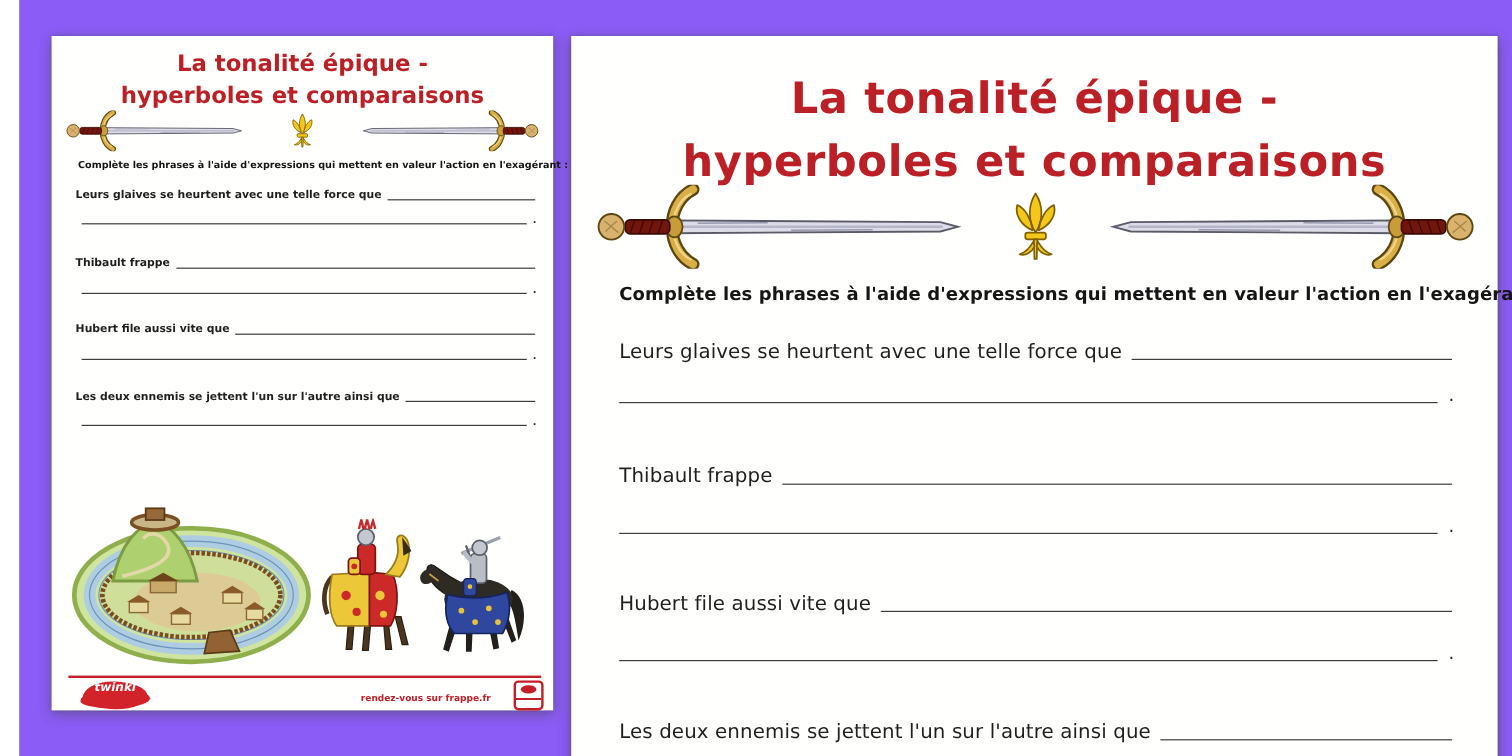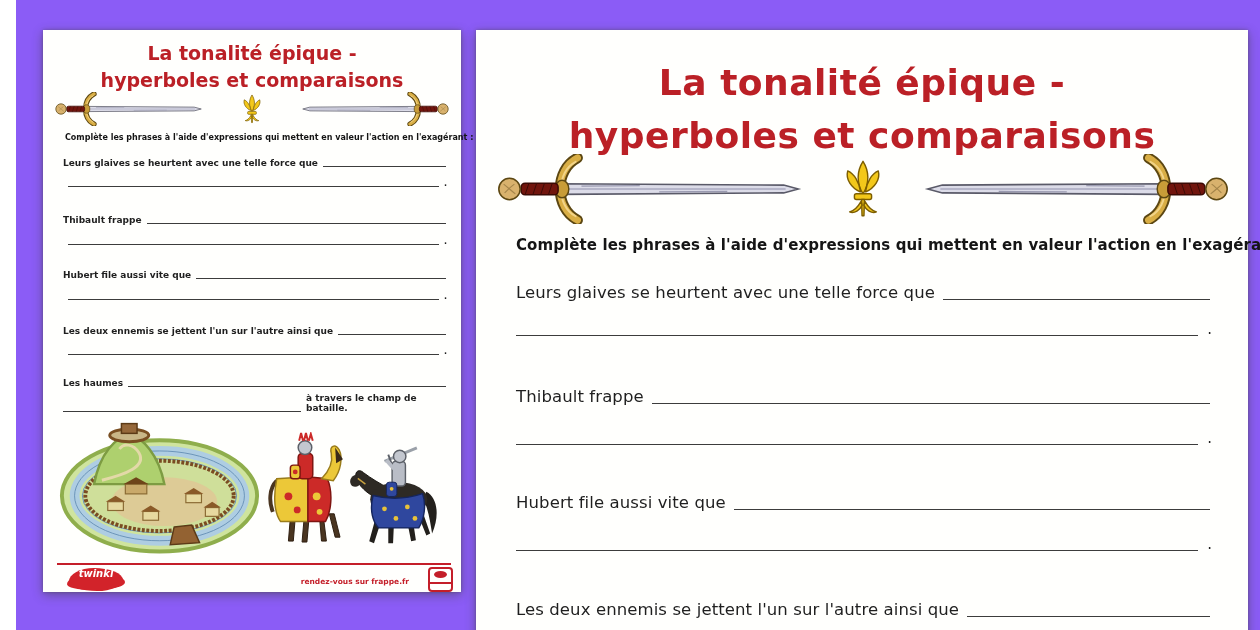--- a/index.html
+++ b/index.html
@@ -195,28 +195,20 @@
         <span class="dot">.</span>
     </div>
     <div class="q-row prompt-row" style="top:294px">
       <span>Les deux ennemis se jettent l'un sur l'autre ainsi que</span>
         <span class="fill"></span>
     </div>
     <div class="q-row cont" style="top:316px">
       <span class="fill"></span>
         <span class="dot">.</span>
     </div>
-    <div class="q-row prompt-row" style="top:346px">
-      <span>Les haumes</span>
-        <span class="fill"></span>
-    </div>
-    <div class="q-row prompt-row" style="top:371px">
-      <span class="fill-part"></span>
-        <span>à travers le champ de bataille.</span>
-    </div>
 
     <div class="t-art">
       <svg style="left:14px;top:0" width="205" height="135" viewBox="0 0 210 135">
           <use href="#castle"></use>
         </svg>
       <svg style="left:222px;top:10px" width="78" height="112" viewBox="0 0 80 115">
           <use href="#knightA"></use>
         </svg>
       <svg style="left:300px;top:24px" width="102" height="100" viewBox="0 0 100 105">
           <use href="#knightB"></use>

